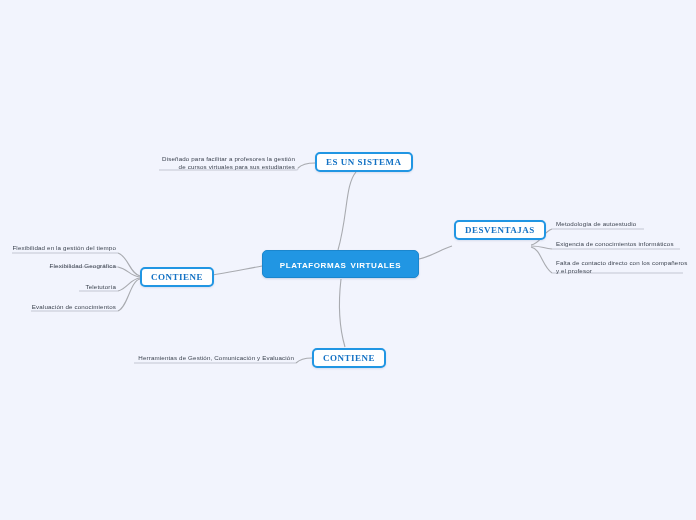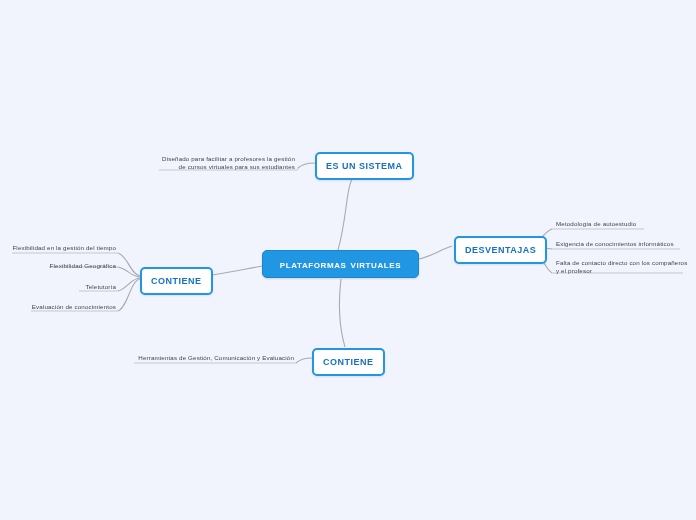--- a/index.html
+++ b/index.html
@@ -56,22 +56,23 @@
   }
   .node-branch {
     background: #ffffff;
     border: 2px solid #2196e3;
     border-radius: 5px;
     color: #1472c4;
     font-size: 9px;
     font-weight: bold;
     letter-spacing: 0.5px;
     padding: 0 9px;
-    height: 28px;
+    height: 20px;
     box-shadow: 0 1px 2px rgba(30,60,120,0.12);
+    font-family: Liberation Serif, serif;
   }
   
   .leaf {
     position: absolute;
     color: #3d4450;
     font-size: 6.2px;
     line-height: 8px;
     letter-spacing: 0.15px;
     white-space: pre-line;
   }
@@ -115,21 +116,21 @@
   <path class="leaf-underline" d="M 118 311 L 31 311"></path>
 
   <path class="connector" d="M 312 358 C 305 358 300 359 296 363"></path>
   <path class="leaf-underline" d="M 296 363 L 134 363"></path>
 </svg>
 
 <div class="node node-central" style="left:262px; top:250px; width:157px;">Plataformas virtuales</div>
 
 <div class="node node-branch" style="left:315px; top:152px;">ES UN SISTEMA</div>
 
-<div class="node node-branch" style="left:454px; top:236px;">DESVENTAJAS</div>
+<div class="node node-branch" style="left:454px; top:220px;">DESVENTAJAS</div>
 
 <div class="node node-branch" style="left:140px; top:267px;">CONTIENE</div>
 
 <div class="node node-branch" style="left:312px; top:348px;">CONTIENE</div>
 
 <div class="leaf leaf-left" style="left:159px; top:155px; width:136px;">Diseñado para facilitar a profesores  la gestión
 de cursos virtuales para sus estudiantes</div>
 
 <div class="leaf leaf-right" style="left:556px; top:220px; width:130px;">Metodología de autoestudio</div>
 

